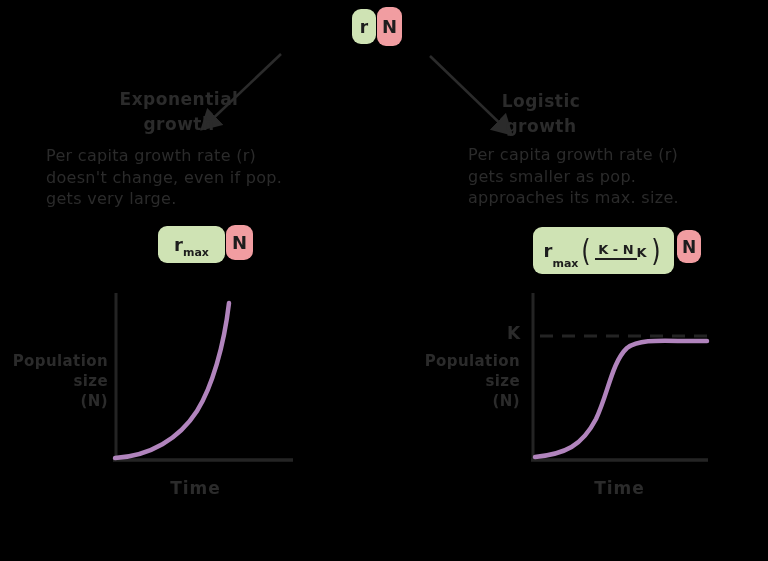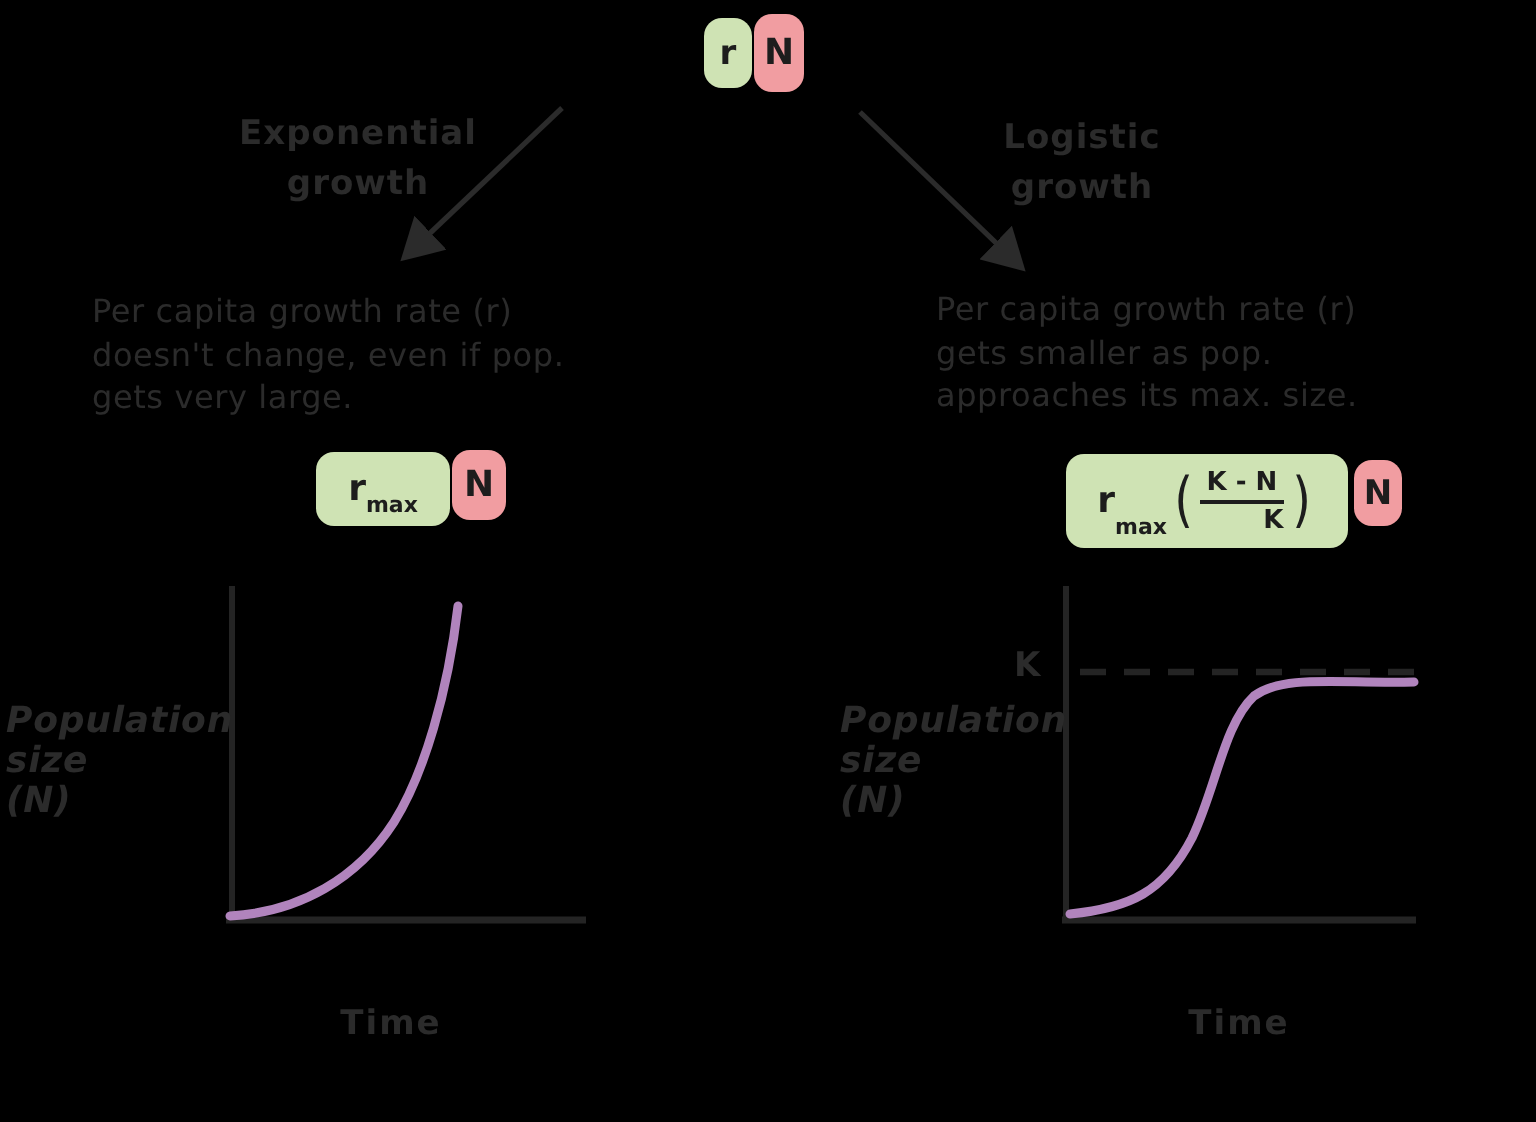--- a/index.html
+++ b/index.html
@@ -26,40 +26,41 @@
   .pink  { background:#f19da1; }
 
   
   .ink { color:#2b2b2b; }
   .branch-label {
     text-align:center;
     font-size:17px;
     line-height:25px;
     font-weight:bold;
     letter-spacing:0.5px;
+    margin-top:32px;
   }
   .para {
     font-size:16px;
     line-height:21.5px;
     white-space: pre-line;
     letter-spacing:0.3px;
   }
 
   
   .fx-row { display:flex; align-items:center; justify-content:center; height:100%; }
   .fx-base { font-size:18px; font-weight:bold; }
   .fx-sub  { font-size:11px; font-weight:bold; align-self:flex-end; margin-bottom:4px;margin-top:28px; }
   .fx-paren { font-size:30px; font-weight:400; line-height:30px; margin:0 2px; transform:scaleX(0.8); }
-  .fx-frac { display:inline-flex; flex-direction:column; align-items:flex-end; margin:0 1px; }
+  .fx-frac { display:inline-flex; align-items:flex-end; margin:0 1px; }
   .fx-num { font-size:13px; font-weight:bold; border-bottom:2px solid #1d1d1d; padding:0 3px 1px 3px; }
   .fx-den { font-size:13px; font-weight:bold; padding-top:1px; }
 
   
-  .ylabel { text-align:left; font-size:18px; line-height:20px; font-weight:bold; letter-spacing:0.4px;font-style:italic; }
-  .xlabel { text-align:center; font-size:17px; font-weight:bold; letter-spacing:1px;margin-top:24px; }
+  .ylabel { text-align:right; font-size:15px; line-height:20px; font-weight:bold; letter-spacing:0.4px; }
+  .xlabel { text-align:center; font-size:17px; font-weight:bold; letter-spacing:1px; }
   .klabel { font-size:17px; font-weight:bold; }
 </style>
 </head>
 <body>
 
 <div id="canvas">
 
   <div class="tagbox green" style="left:352px; top:9px; width:24px; height:35px; font-size:17px;">
     <span>r</span>
   </div>

